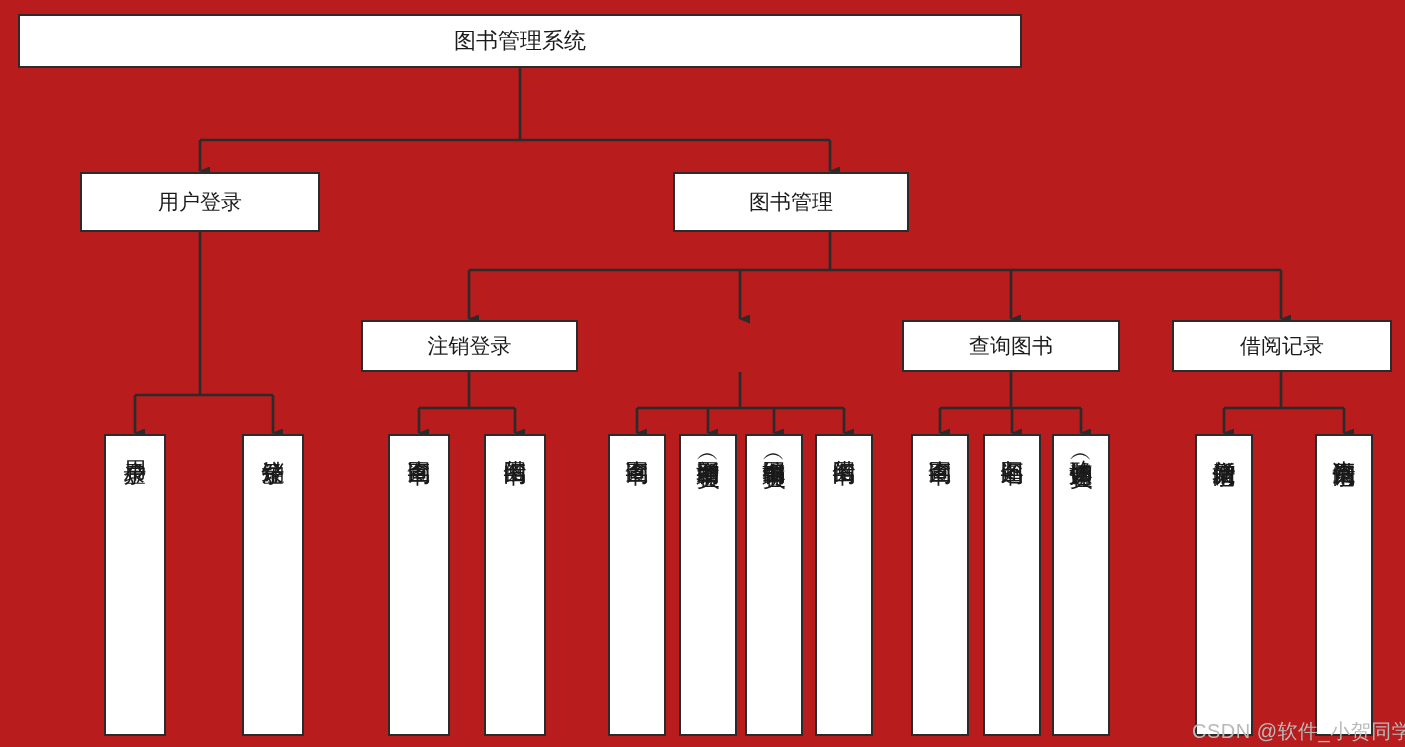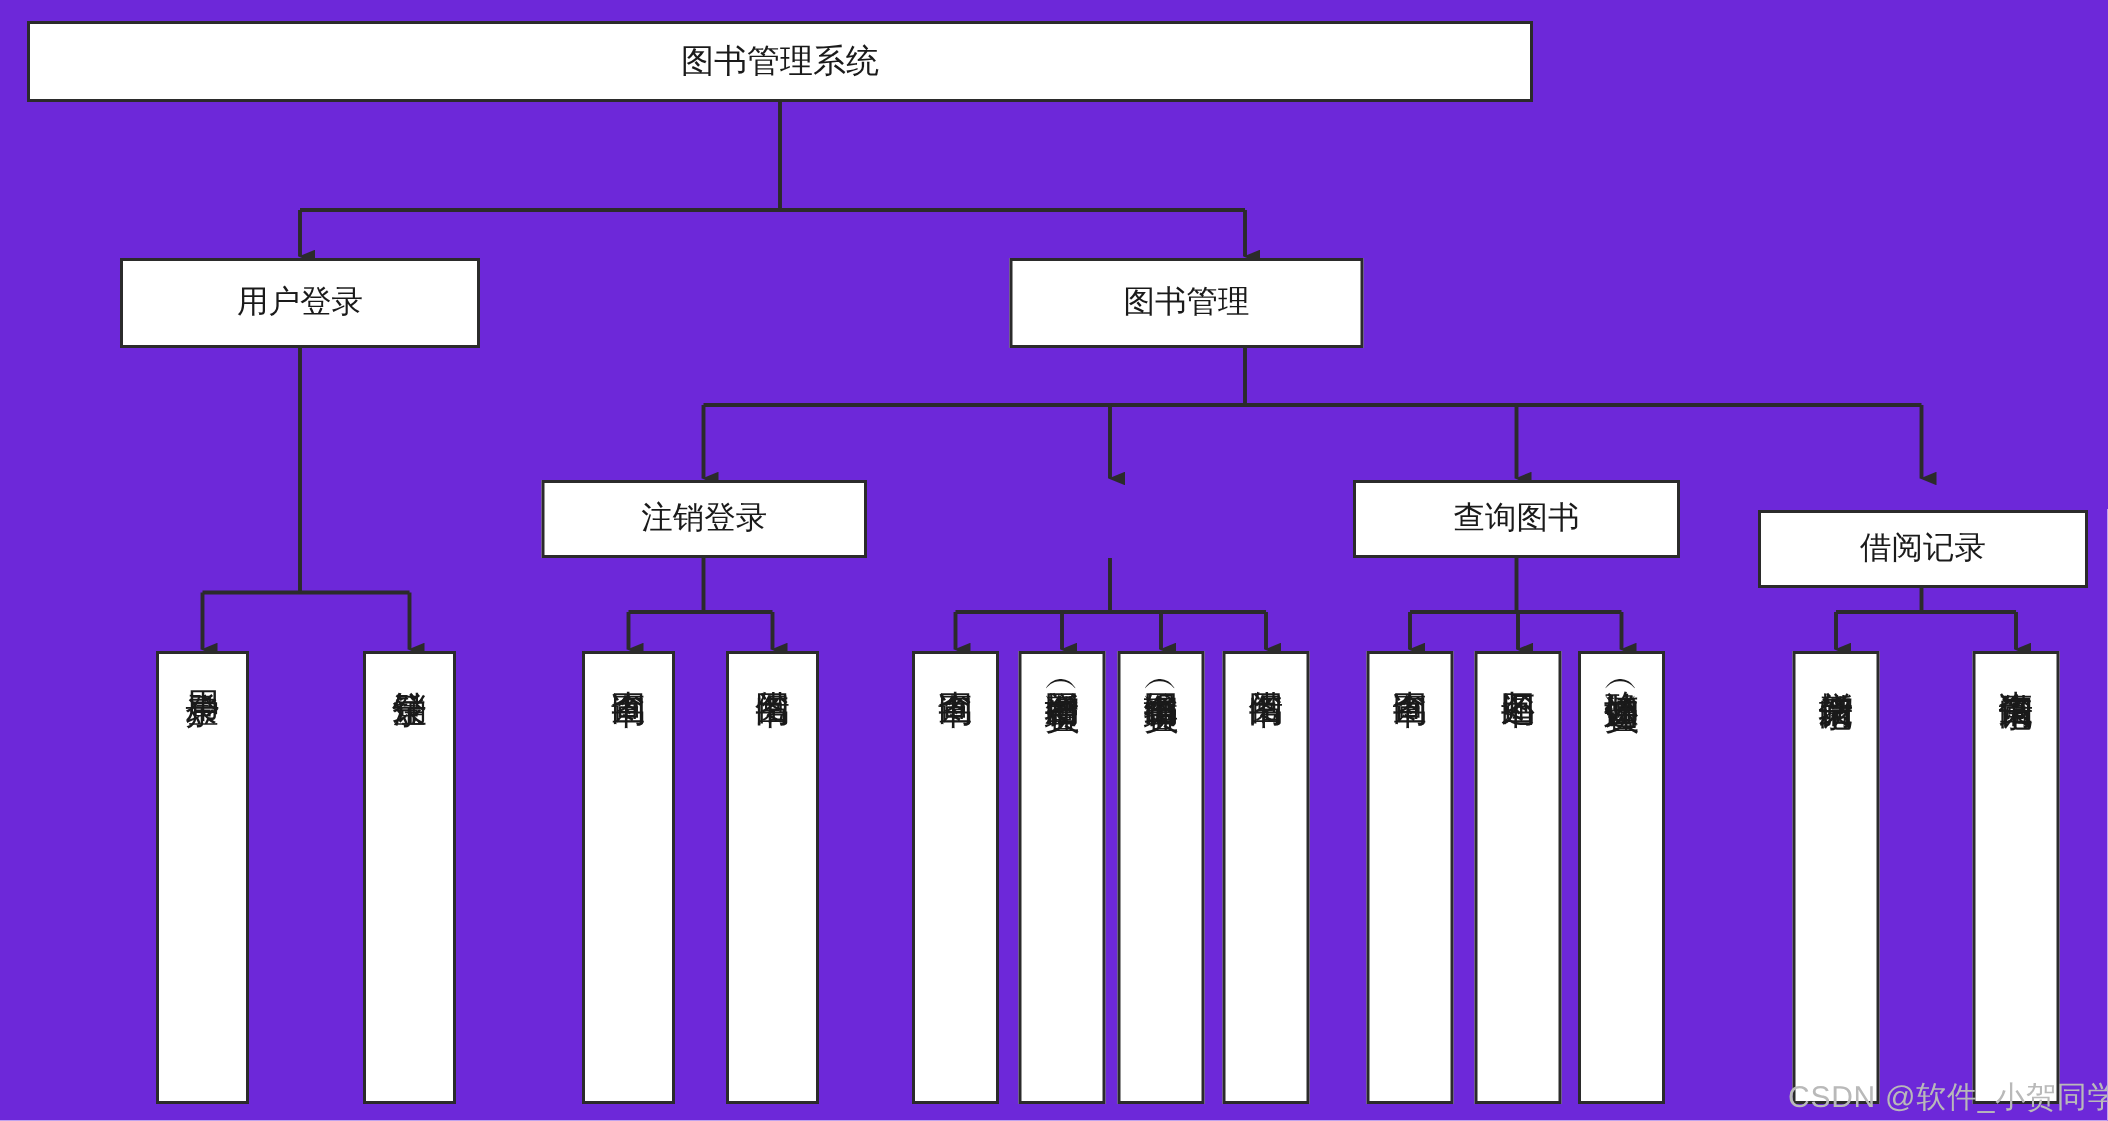--- a/index.html
+++ b/index.html
@@ -8,21 +8,21 @@
     padding: 0;
     background: #ffffff;
   }
   body {
     font-family: "Liberation Sans", "DejaVu Sans", sans-serif;
   }
   #canvas {
     position: relative;
     width: 1405px;
     height: 747px;
-    background: #6d28d9;
+    background: #b91c1c;
     overflow: hidden;
   }
   #edge-layer {
     position: absolute;
     left: 0;
     top: 0;
     width: 1405px;
     height: 747px;
     pointer-events: none;
   }
@@ -130,21 +130,21 @@
   <div class="node horiz" style="left: 673px; top: 172px; width: 236px; height: 60px;">
     <span class="label">图书管理</span>
   </div>
 
   <div class="node horiz" style="left: 361px; top: 320px; width: 217px; height: 52px;">
     <span class="label">注销登录</span>
   </div>
   <div class="node horiz" style="left: 902px; top: 320px; width: 218px; height: 52px;">
     <span class="label">查询图书</span>
   </div>
-  <div class="node horiz" style="left: 1172px; top: 320px; width: 220px; height: 52px; margin-top: 20px;">
+  <div class="node horiz" style="left: 1172px; top: 320px; width: 220px; height: 52px;">
     <span class="label">借阅记录</span>
   </div>
 
   <div class="node vert" style="left: 104px; top: 434px; width: 62px; height: 302px;">
     <span class="label">用户登录</span>
   </div>
   <div class="node vert" style="left: 242px; top: 434px; width: 62px; height: 302px;">
     <span class="label">注销登录</span>
   </div>
   <div class="node vert" style="left: 388px; top: 434px; width: 62px; height: 302px;">

